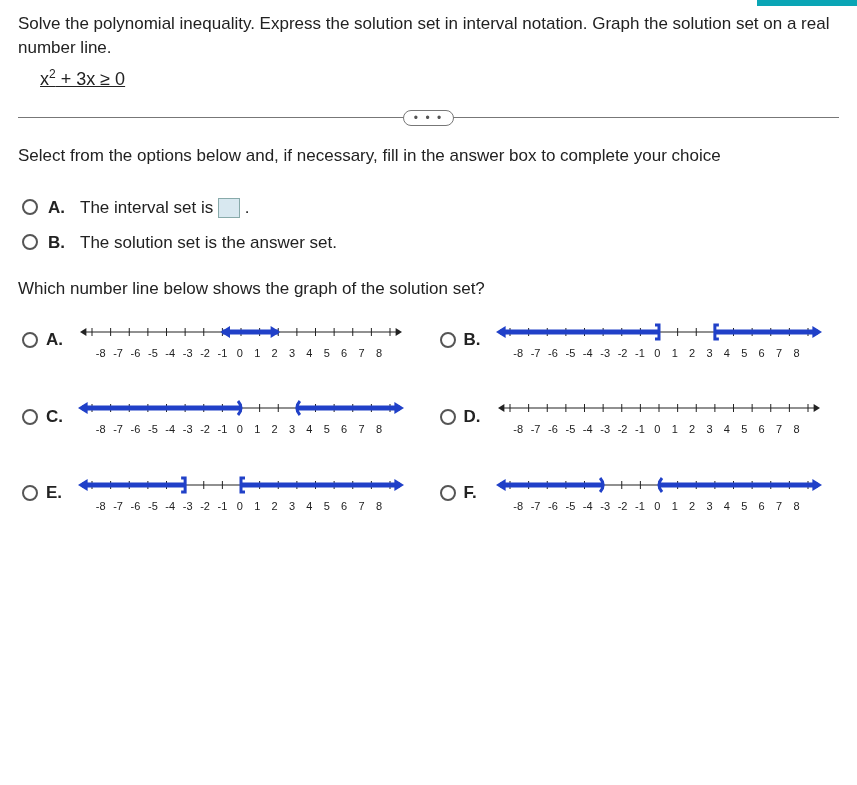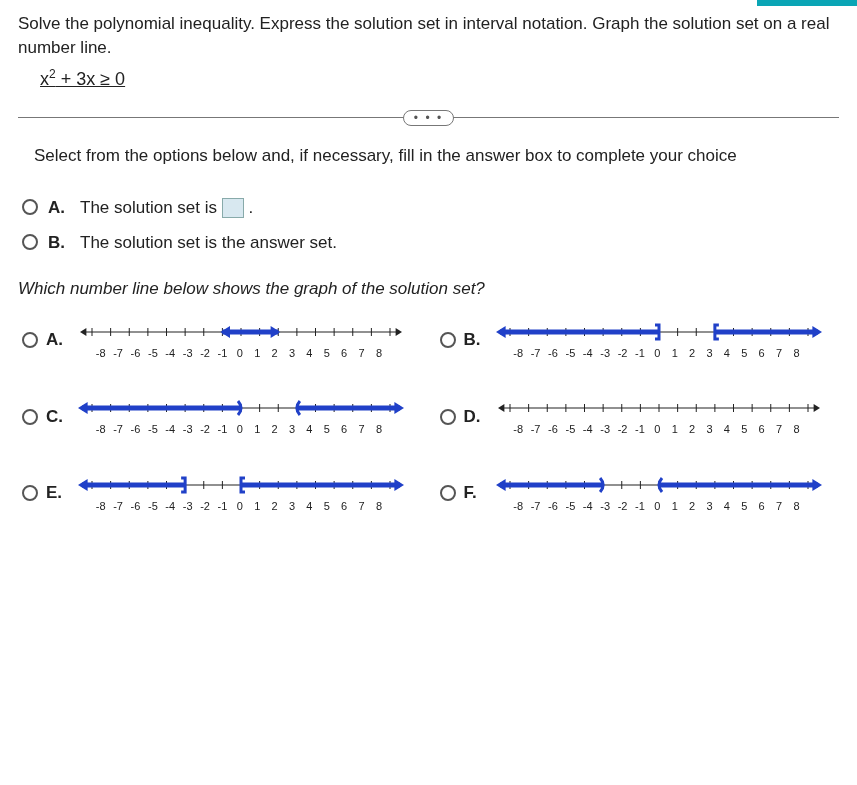--- a/index.html
+++ b/index.html
@@ -33,21 +33,21 @@
     border: 1px solid #777;
     border-radius: 10px;
     padding: 0 10px;
     font-size: 12px;
     color: #555;
     background: #fff;
     margin: 0 -1px;
     letter-spacing: 2px;
     line-height: 14px;
   }
-  .instruction { margin-bottom: 28px; margin-left: 16px; }
+  .instruction { margin-bottom: 28px; }
   .choice-row {
     display: flex;
     align-items: flex-start;
     gap: 10px;
     margin-bottom: 12px;
     margin-left: 4px;
   }
   .radio {
     width: 16px; height: 16px;
     border: 2px solid #555;
@@ -58,21 +58,21 @@
   .choice-letter { font-weight: bold; min-width: 22px; }
   .choice-body { flex: 1; }
   .answer-box {
     display: inline-block;
     width: 22px; height: 20px;
     background: #d8e8f0;
     border: 1px solid #8aa;
     vertical-align: middle;
   }
   .sub-note { margin-top: 2px; }
-  .graph-question { margin: 22px 0 18px 0; font-style: italic; }
+  .graph-question { margin: 22px 0 18px 0; }
   .graph-grid {
     display: grid;
     grid-template-columns: 1fr 1fr;
     gap: 34px 18px;
     margin-left: 4px;
   }
   .graph-opt {
     display: flex;
     align-items: center;
     gap: 8px;
@@ -109,21 +109,21 @@
   <div class="ellipsis-btn">• • •</div>
   <div class="hr-line"></div>
 </div>
 
 <div class="instruction">Select from the options below and, if necessary, fill in the answer box to complete your choice</div>
 
 <div class="choice-row">
   <div class="radio"></div>
   <div class="choice-letter">A.</div>
   <div class="choice-body">
-    <span>The solution set is </span>
+    <span>The interval set is </span>
     <span class="answer-box"></span>
     <span>.</span>
   </div>
 </div>
 
 <div class="choice-row">
   <div class="radio"></div>
   <div class="choice-letter">B.</div>
   <div class="choice-body">The solution set is the answer set.</div>
 </div>

